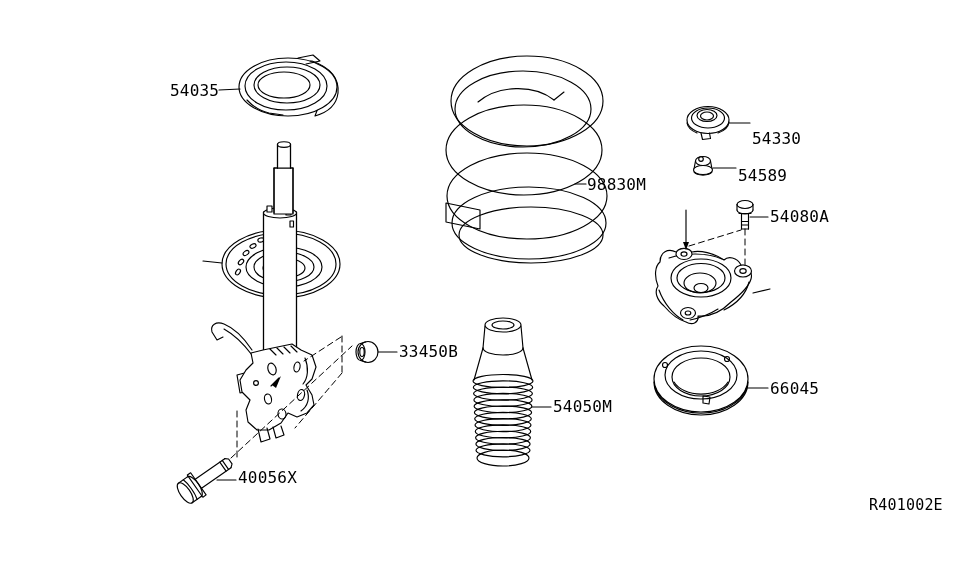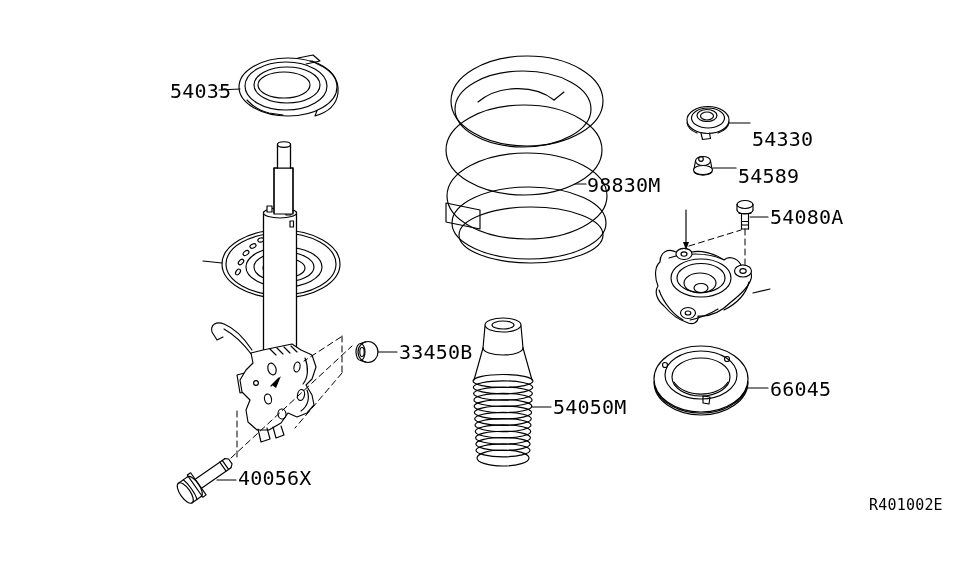--- a/index.html
+++ b/index.html
@@ -12,21 +12,21 @@
   #art { position:absolute; left:0; top:0; }
   #art, #art * {
     stroke:var(--line,#000); fill:none;
     stroke-width:1.15; stroke-linejoin:round; stroke-linecap:round;
   }
   #art .wf  { fill:var(--background,#fff); }
   #art .dash{ stroke-dasharray:6 4; stroke-width:1; }
   #art .blk { fill:var(--line,#000); stroke:none; }
   .lbl {
     position:absolute; color:var(--line,#000);
-    font-size:20px; line-height:16px; white-space:pre; letter-spacing:0.2px;
+    font-size:16px; line-height:16px; white-space:pre; letter-spacing:0.2px;
   }
   .ref { font-size:15px;text-align:right; }
 </style>
 </head>
 <body>
 
 <div class="stage">
 
 <svg id="art" width="975" height="566" viewBox="0 0 975 566">
 

